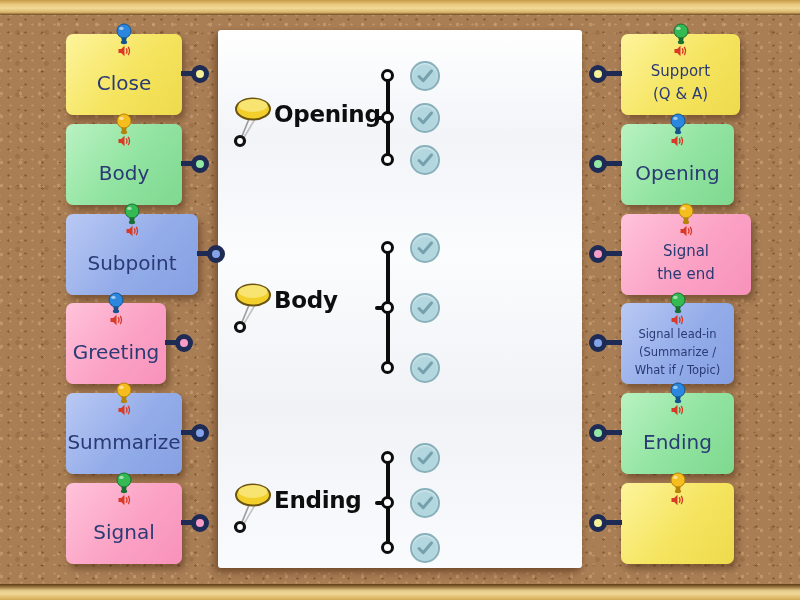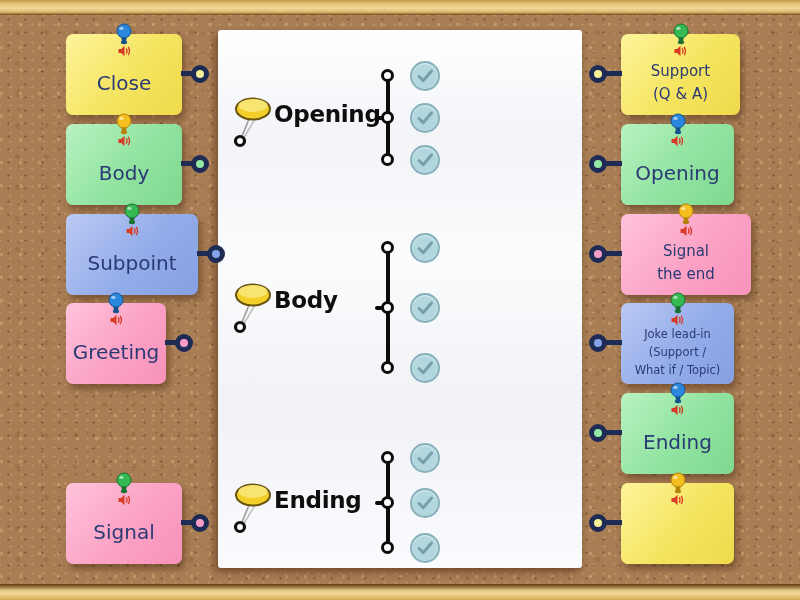--- a/index.html
+++ b/index.html
@@ -211,20 +211,38 @@
     <path d="M0.5 4 H3.2 L6.5 0.8 V11.2 L3.2 8 H0.5 Z" fill="#d93a25"></path>
     <path d="M8.2 3.4 Q9.9 6 8.2 8.6" stroke="#d93a25" stroke-width="1.3" fill="none"></path>
     <path d="M10.2 1.8 Q12.8 6 10.2 10.2" stroke="#d93a25" stroke-width="1.3" fill="none"></path>
   </svg></span>
     <div class="card-label lines-1">
           <div>Greeting</div>
         </div>
     <div class="stub"></div>
     <div class="port" style="background: rgb(248, 156, 200);"></div>
   </div>
+      <div class="card left" style="left: 66px; width: 116px; top: 393px; background: linear-gradient(130deg, rgb(186, 201, 244) 0%, rgb(147, 172, 233) 55%, rgb(134, 160, 227) 100%);">
+    <span class="pin"><svg width="22" height="24" viewBox="0 0 22 24">
+    <path d="M8 12.5 L14 12.5 L13 19 L9 19 Z" fill="#b5820a"></path>
+    <ellipse cx="11" cy="19.3" rx="3.2" ry="1.9" fill="#b5820a"></ellipse>
+    <circle cx="11" cy="8" r="7" fill="#f5bd1e" stroke="#b5820a" stroke-width="1"></circle>
+    <ellipse cx="8.4" cy="5.4" rx="2.3" ry="1.6" fill="rgba(255,255,255,.55)"></ellipse>
+  </svg></span>
+    <span class="speaker"><svg width="13" height="12" viewBox="0 0 13 12">
+    <path d="M0.5 4 H3.2 L6.5 0.8 V11.2 L3.2 8 H0.5 Z" fill="#d93a25"></path>
+    <path d="M8.2 3.4 Q9.9 6 8.2 8.6" stroke="#d93a25" stroke-width="1.3" fill="none"></path>
+    <path d="M10.2 1.8 Q12.8 6 10.2 10.2" stroke="#d93a25" stroke-width="1.3" fill="none"></path>
+  </svg></span>
+    <div class="card-label lines-1">
+          <div>Summarize</div>
+        </div>
+    <div class="stub"></div>
+    <div class="port" style="background: rgb(132, 163, 232);"></div>
+  </div>
       <div class="card left" style="left: 66px; width: 116px; top: 483px; background: linear-gradient(130deg, rgb(255, 195, 218) 0%, rgb(251, 162, 197) 55%, rgb(248, 146, 187) 100%);">
     <span class="pin"><svg width="22" height="24" viewBox="0 0 22 24">
     <path d="M8 12.5 L14 12.5 L13 19 L9 19 Z" fill="#187031"></path>
     <ellipse cx="11" cy="19.3" rx="3.2" ry="1.9" fill="#187031"></ellipse>
     <circle cx="11" cy="8" r="7" fill="#35b953" stroke="#187031" stroke-width="1"></circle>
     <ellipse cx="8.4" cy="5.4" rx="2.3" ry="1.6" fill="rgba(255,255,255,.55)"></ellipse>
   </svg></span>
     <span class="speaker"><svg width="13" height="12" viewBox="0 0 13 12">
     <path d="M0.5 4 H3.2 L6.5 0.8 V11.2 L3.2 8 H0.5 Z" fill="#d93a25"></path>
     <path d="M8.2 3.4 Q9.9 6 8.2 8.6" stroke="#d93a25" stroke-width="1.3" fill="none"></path>
@@ -298,22 +316,22 @@
     <ellipse cx="11" cy="19.3" rx="3.2" ry="1.9" fill="#187031"></ellipse>
     <circle cx="11" cy="8" r="7" fill="#35b953" stroke="#187031" stroke-width="1"></circle>
     <ellipse cx="8.4" cy="5.4" rx="2.3" ry="1.6" fill="rgba(255,255,255,.55)"></ellipse>
   </svg></span>
     <span class="speaker"><svg width="13" height="12" viewBox="0 0 13 12">
     <path d="M0.5 4 H3.2 L6.5 0.8 V11.2 L3.2 8 H0.5 Z" fill="#d93a25"></path>
     <path d="M8.2 3.4 Q9.9 6 8.2 8.6" stroke="#d93a25" stroke-width="1.3" fill="none"></path>
     <path d="M10.2 1.8 Q12.8 6 10.2 10.2" stroke="#d93a25" stroke-width="1.3" fill="none"></path>
   </svg></span>
     <div class="card-label lines-3">
-          <div>Joke lead-in</div>
-          <div>(Support /</div>
+          <div>Signal lead-in</div>
+          <div>(Summarize /</div>
           <div>What if / Topic)</div>
         </div>
     <div class="stub"></div>
     <div class="port" style="background: rgb(132, 163, 232);"></div>
   </div>
       <div class="card right" style="left: 621px; width: 113px; top: 393px; background: linear-gradient(130deg, rgb(185, 242, 193) 0%, rgb(144, 227, 160) 55%, rgb(127, 217, 143) 100%);">
     <span class="pin"><svg width="22" height="24" viewBox="0 0 22 24">
     <path d="M8 12.5 L14 12.5 L13 19 L9 19 Z" fill="#13548f"></path>
     <ellipse cx="11" cy="19.3" rx="3.2" ry="1.9" fill="#13548f"></ellipse>
     <circle cx="11" cy="8" r="7" fill="#2b87dd" stroke="#13548f" stroke-width="1"></circle>

